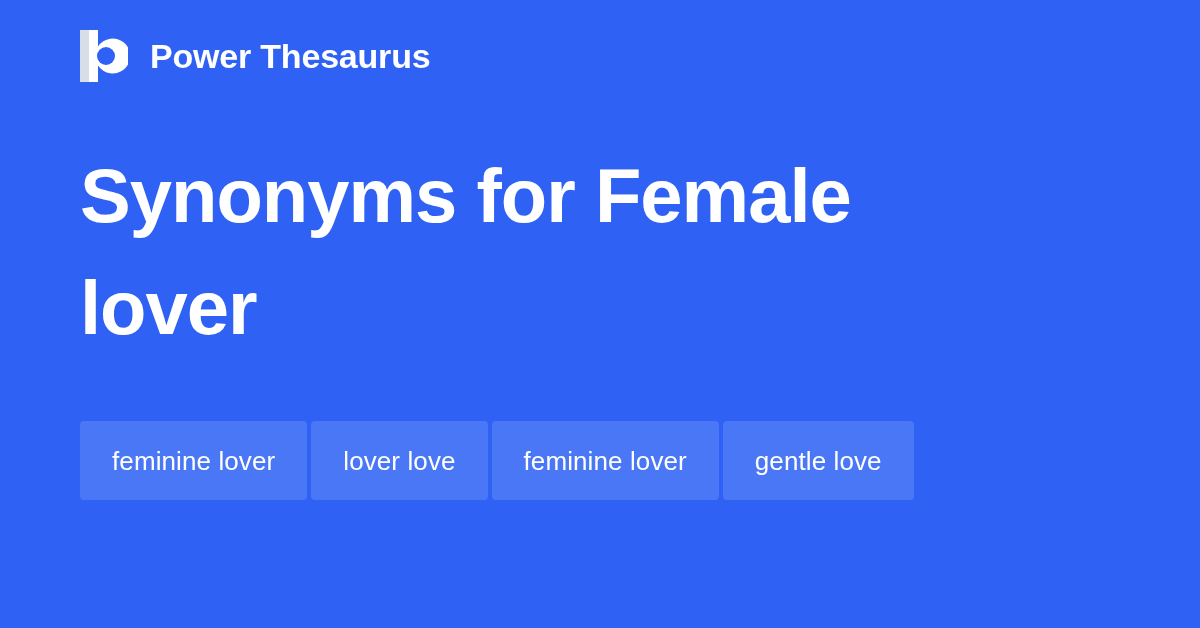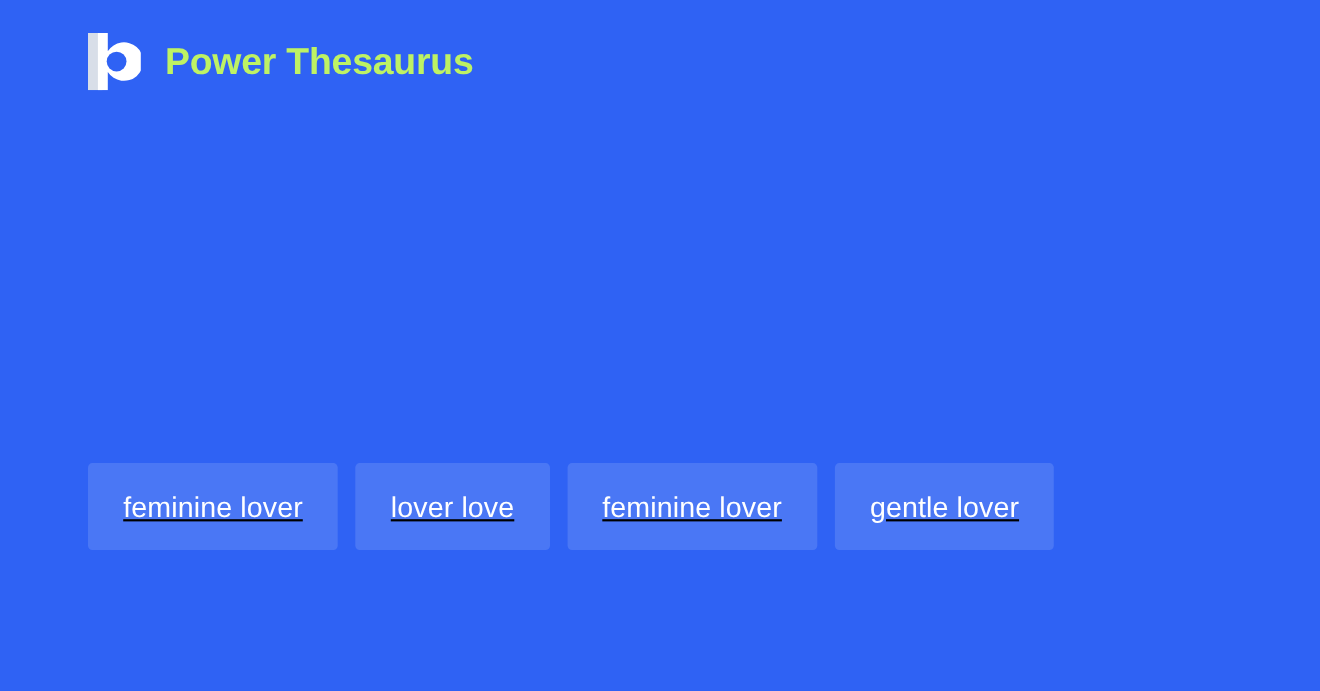--- a/index.html
+++ b/index.html
@@ -37,21 +37,21 @@
     position: relative;
     width: 48px;
     height: 52px;
     flex: 0 0 48px;
   }
 
   .logo-mark svg { display: block; width: 48px; height: 52px; }
 
   .brand-name {
     margin-left: 22px;
-    color: #bef264;
+    color: #ffffff;
     font-size: 34px;
     font-weight: 700;
     letter-spacing: -0.2px;
     line-height: 1;
     white-space: nowrap;
   }
 
   
   .headline {
     position: absolute;
@@ -68,23 +68,22 @@
   .headline-line { display: block; white-space: nowrap; }
 
   
   .chips {
     position: absolute;
     left: 80px;
     top: 421px;
     width: 1040px;
     display: flex;
     flex-wrap: wrap;
-    gap: 16px;
+    gap: 4px;
     align-content: flex-start;
-    text-decoration: underline;
   }
 
   .chip {
     background: #4a77f5;
     border-radius: 4px;
     height: 79px;
     padding: 0 32px;
     display: flex;
     align-items: center;
     justify-content: center;
@@ -108,21 +107,25 @@
         <rect x="0" y="0" width="13" height="52" fill="#d8dee8"></rect>
 
         <path d="M9 0 h9 v16.5 a17.5 17.5 0 1 1 0 19 V52 H9 Z" fill="#ffffff"></path>
 
         <circle cx="26" cy="26" r="9" fill="#2f62f4"></circle>
       </svg>
     </span>
     <span class="brand-name">Power Thesaurus</span>
   </div>
 
+  <h1 class="headline">
+    <span class="headline-line">Synonyms for Female</span>
+    <span class="headline-line">lover</span>
+  </h1>
 
   <div class="chips">
     <div class="chip">feminine lover</div>
     <div class="chip">lover love</div>
     <div class="chip">feminine lover</div>
-    <div class="chip">gentle lover</div>
+    <div class="chip">gentle love</div>
   </div>
 
 </div>
 
 </body></html>

